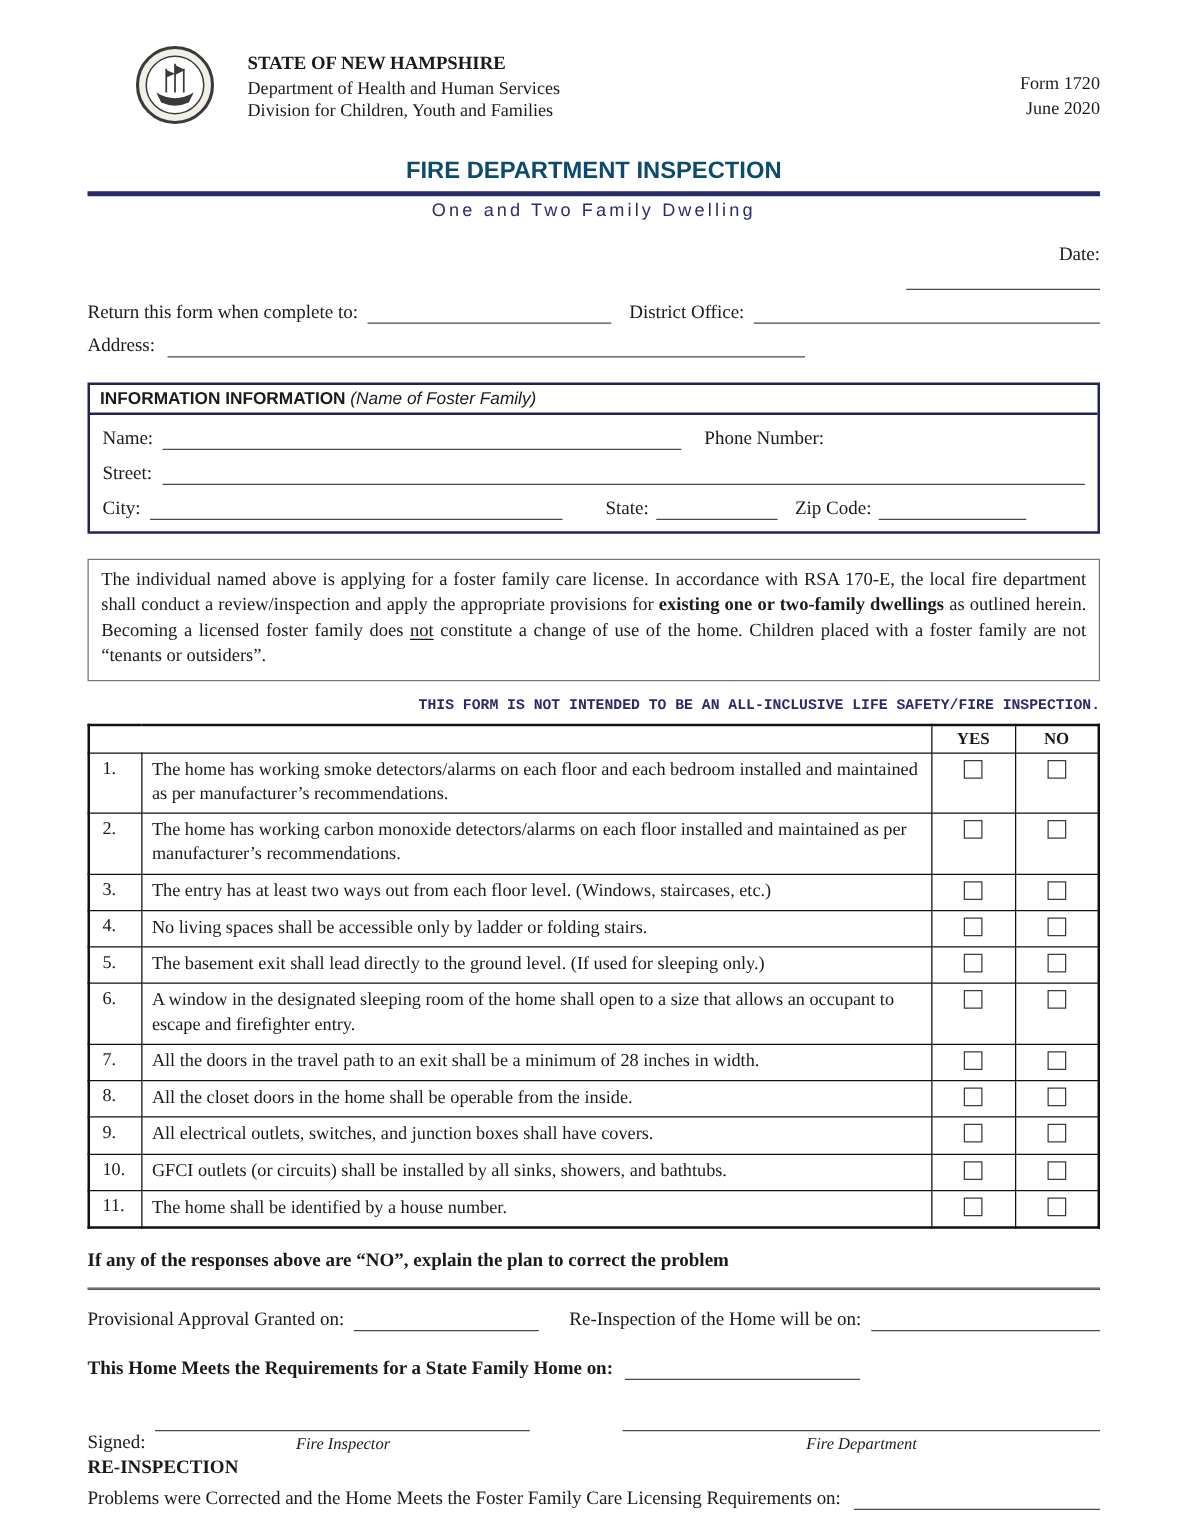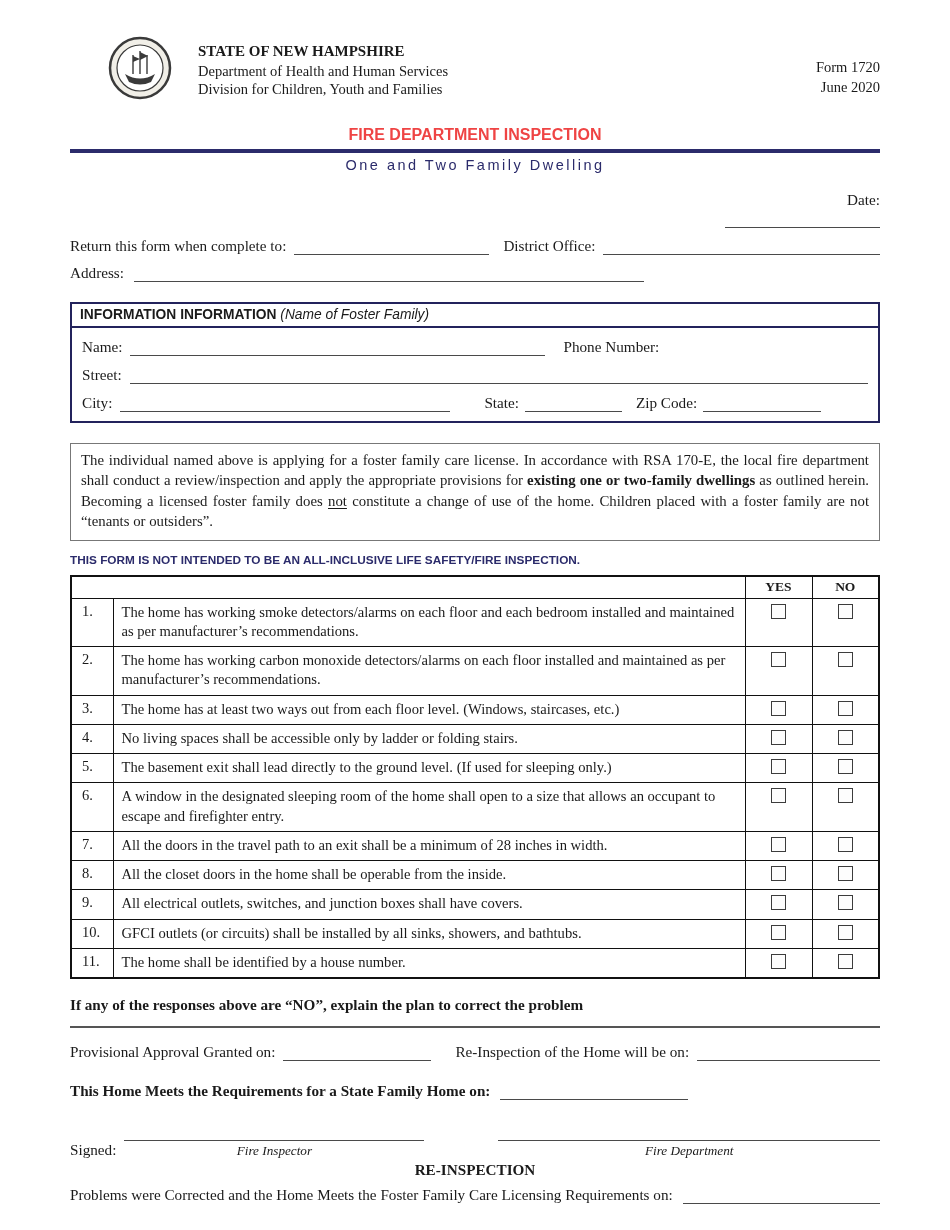--- a/index.html
+++ b/index.html
@@ -8,21 +8,21 @@
   .page { width:950px; height:1230px; padding:36px 70px 26px 70px; display:flex; flex-direction:column; }
 
   
   .hdr { display:flex; align-items:flex-start; }
   .seal { width:64px; height:64px; margin-left:38px; margin-right:26px; flex:none; }
   .agency { font-size:14.5px; line-height:1.3; padding-top:6px; }
   .agency .state { font-weight:bold; font-size:15px; }
   .formmeta { margin-left:auto; text-align:right; font-size:14.5px; line-height:1.35; padding-top:22px; }
 
   
-  .title { margin-top:26px; text-align:center; color:#ef4444; font-family:"Liberation Sans", sans-serif; font-weight:bold; font-size:16px; }
+  .title { margin-top:26px; text-align:center; color:#0c4a6e; font-family:"Liberation Sans", sans-serif; font-weight:bold; font-size:19px; }
   .dblrule { margin-top:5px; border-top:3px solid #2b2b6b; border-bottom:1px solid #2b2b6b; height:7px; }
   .subtitle { margin-top:4px; text-align:center; color:#2b2b6b; font-family:"Liberation Sans", sans-serif; font-size:14.5px; letter-spacing:2.5px; }
 
   
   .frow { display:flex; align-items:flex-end; font-size:15.2px; }
   .lab { white-space:nowrap; }
   .line { border-bottom:1px solid #4a4a4a; height:19px; display:inline-block; }
   .f-date { margin-top:18px; justify-content:flex-end;flex-direction:column; }
   .f-return { margin-top:8px; }
   .f-address { margin-top:8px; }
@@ -31,21 +31,21 @@
   .idbox { margin-top:20px; border:2px solid #23235c; }
   .idbar { border-bottom:2px solid #23235c; padding:3px 8px 4px; font-family:"Liberation Sans", sans-serif; font-size:13.8px; }
   .idbar b { font-weight:bold; }
   .idbar i { font-style:italic; font-weight:normal;margin-top:20px; }
   .irow { display:flex; align-items:flex-end; padding:0 10px; margin:9px 0; font-size:15.2px; }
 
   
   .notice { margin-top:20px; border:1px solid #777; padding:6px 10px 8px; font-size:14.8px; line-height:1.38; text-align:justify; }
   .notice u { text-underline-offset:2px; }
 
-  .banner { margin:12px 0 8px; text-align:left; color:#2b2b6b; font-family:Liberation Sans, sans-serif; font-weight:bold; font-size:11.8px; }
+  .banner { margin:12px 0 8px; text-align:right; color:#2b2b6b; font-family:Liberation Mono, monospace; font-weight:bold; font-size:11.8px; }
 
   
   table.chk { width:100%; border-collapse:collapse; border:2px solid #111; }
   .chk th, .chk td { border:1px solid #111; }
   .chk th { font-size:13.5px; font-weight:bold; width:67px; padding:2px 0 3px; }
   .chk th.blank { border-right:1px solid #111; }
   .chk td.num { width:42px; font-size:14.5px; padding:4px 4px 4px 10px; vertical-align:top; }
   .chk td.txt { font-size:14.6px; line-height:1.32; padding:4px 8px 5px; vertical-align:top; }
   .chk td.cb { width:67px; text-align:center; vertical-align:top; padding-top:5px; }
   .checkbox { width:15px; height:15px; border:1.5px solid #3c3c3c; background:#fdfdfd; margin:0 auto; }
@@ -61,21 +61,21 @@
 
   
   .sigrow { display:flex; align-items:flex-end; margin-top:22px; font-size:15.2px; }
   .sigcol { display:flex; flex-direction:column; }
   .sigcol .sline { border-bottom:1px solid #4a4a4a; height:19px; }
   .scap { text-align:center; font-style:italic; font-size:13.2px; margin-top:2px; }
   .sigcol.c1 { width:300px; margin-left:8px; }
   .siggap { width:74px; flex:none; }
   .sigcol.c2 { flex:1; }
 
-  .reinsp-head { text-align:center; font-weight:bold; font-size:15.2px; margin-top:2px; }
+  .reinsp-head { font-weight:bold; font-size:15.2px; margin-top:2px; }
   .f-problems { margin-top:6px; }
 </style>
 </head>
 <body>
 
 <div class="page">
 
   <div class="hdr">
     <svg class="seal" viewBox="0 0 64 64">
       <circle cx="32" cy="32" r="30" fill="#f1efe8" stroke="#3a3a3a" stroke-width="2.5"></circle>
@@ -167,21 +167,21 @@
       <td class="txt">The home has working carbon monoxide detectors/alarms on each floor installed and maintained as per manufacturer’s recommendations.</td>
       <td class="cb">
             <div class="checkbox"></div>
           </td>
       <td class="cb">
             <div class="checkbox"></div>
           </td>
     </tr>
     <tr>
       <td class="num">3.</td>
-      <td class="txt">The home has at least two ways out from each floor level. (Windows, staircases, etc.)</td>
+      <td class="txt">The entry has at least two ways out from each floor level. (Windows, staircases, etc.)</td>
       <td class="cb">
             <div class="checkbox"></div>
           </td>
       <td class="cb">
             <div class="checkbox"></div>
           </td>
     </tr>
     <tr>
       <td class="num">4.</td>
       <td class="txt">No living spaces shall be accessible only by ladder or folding stairs.</td>

